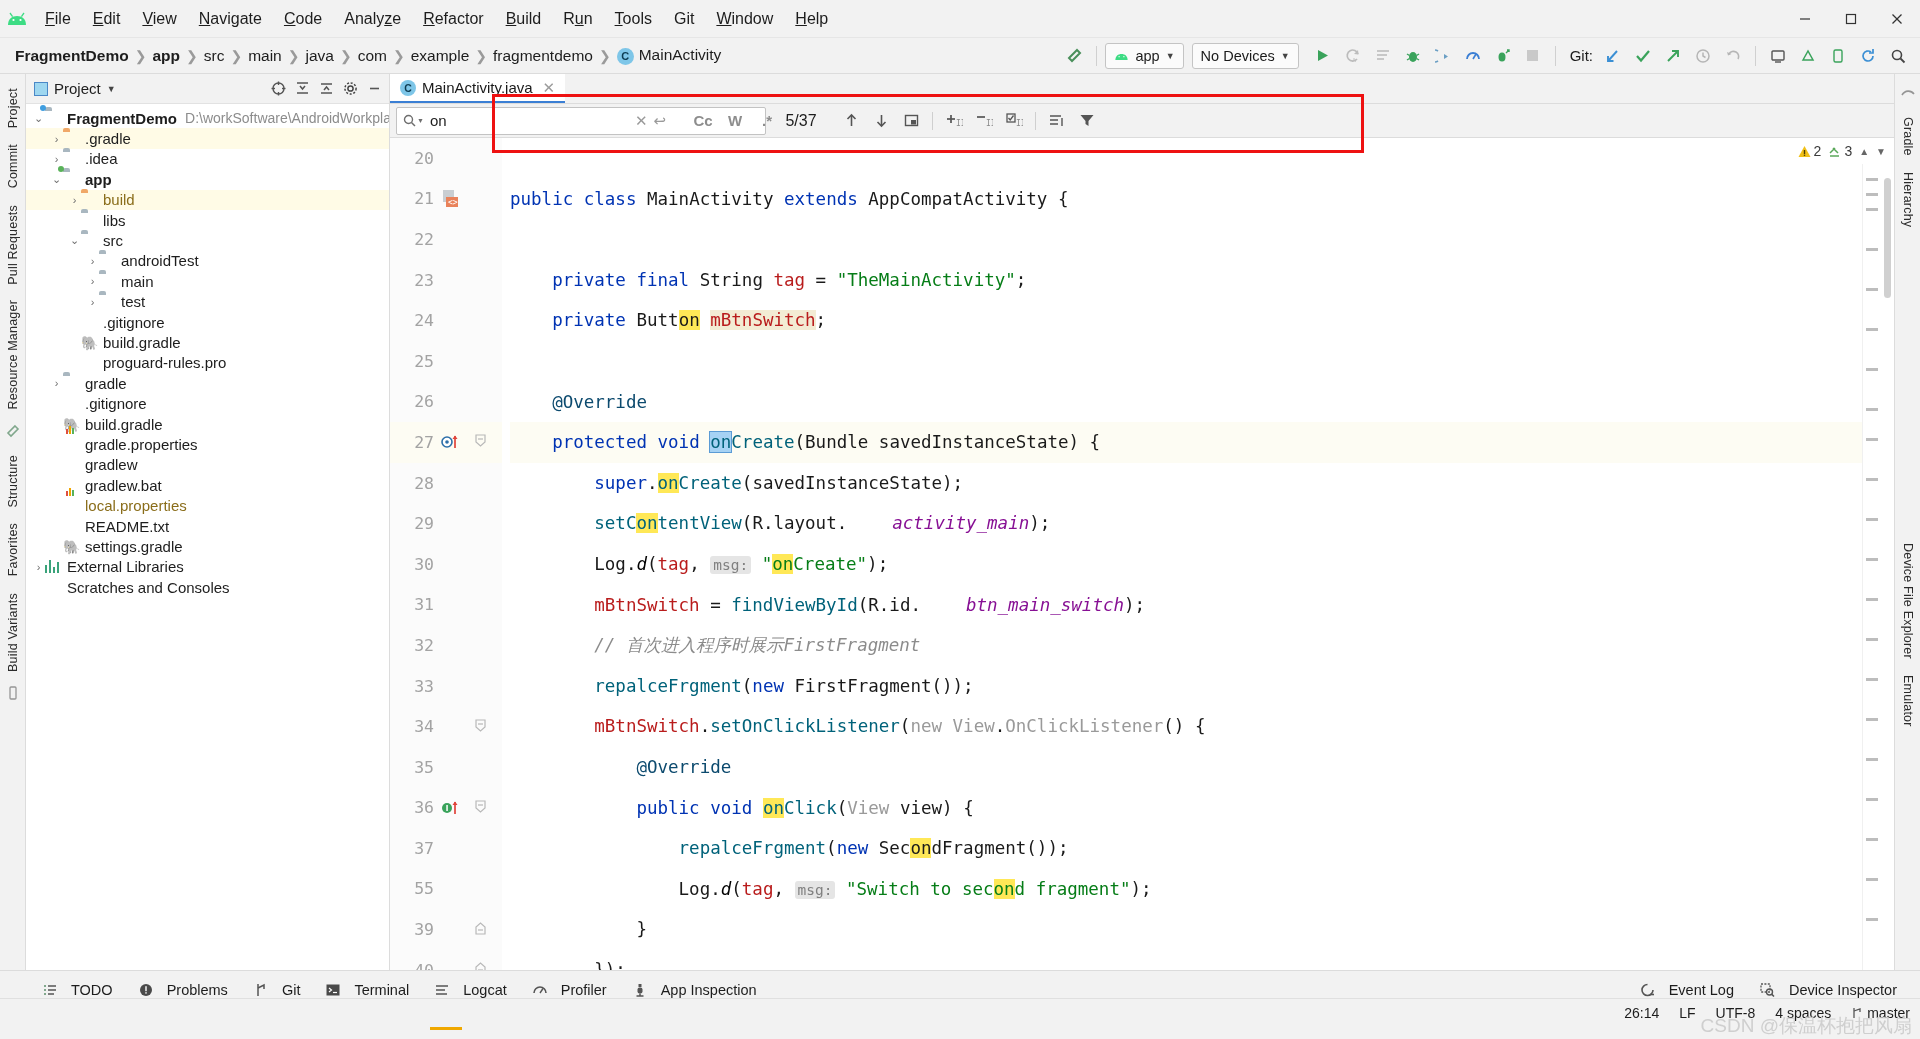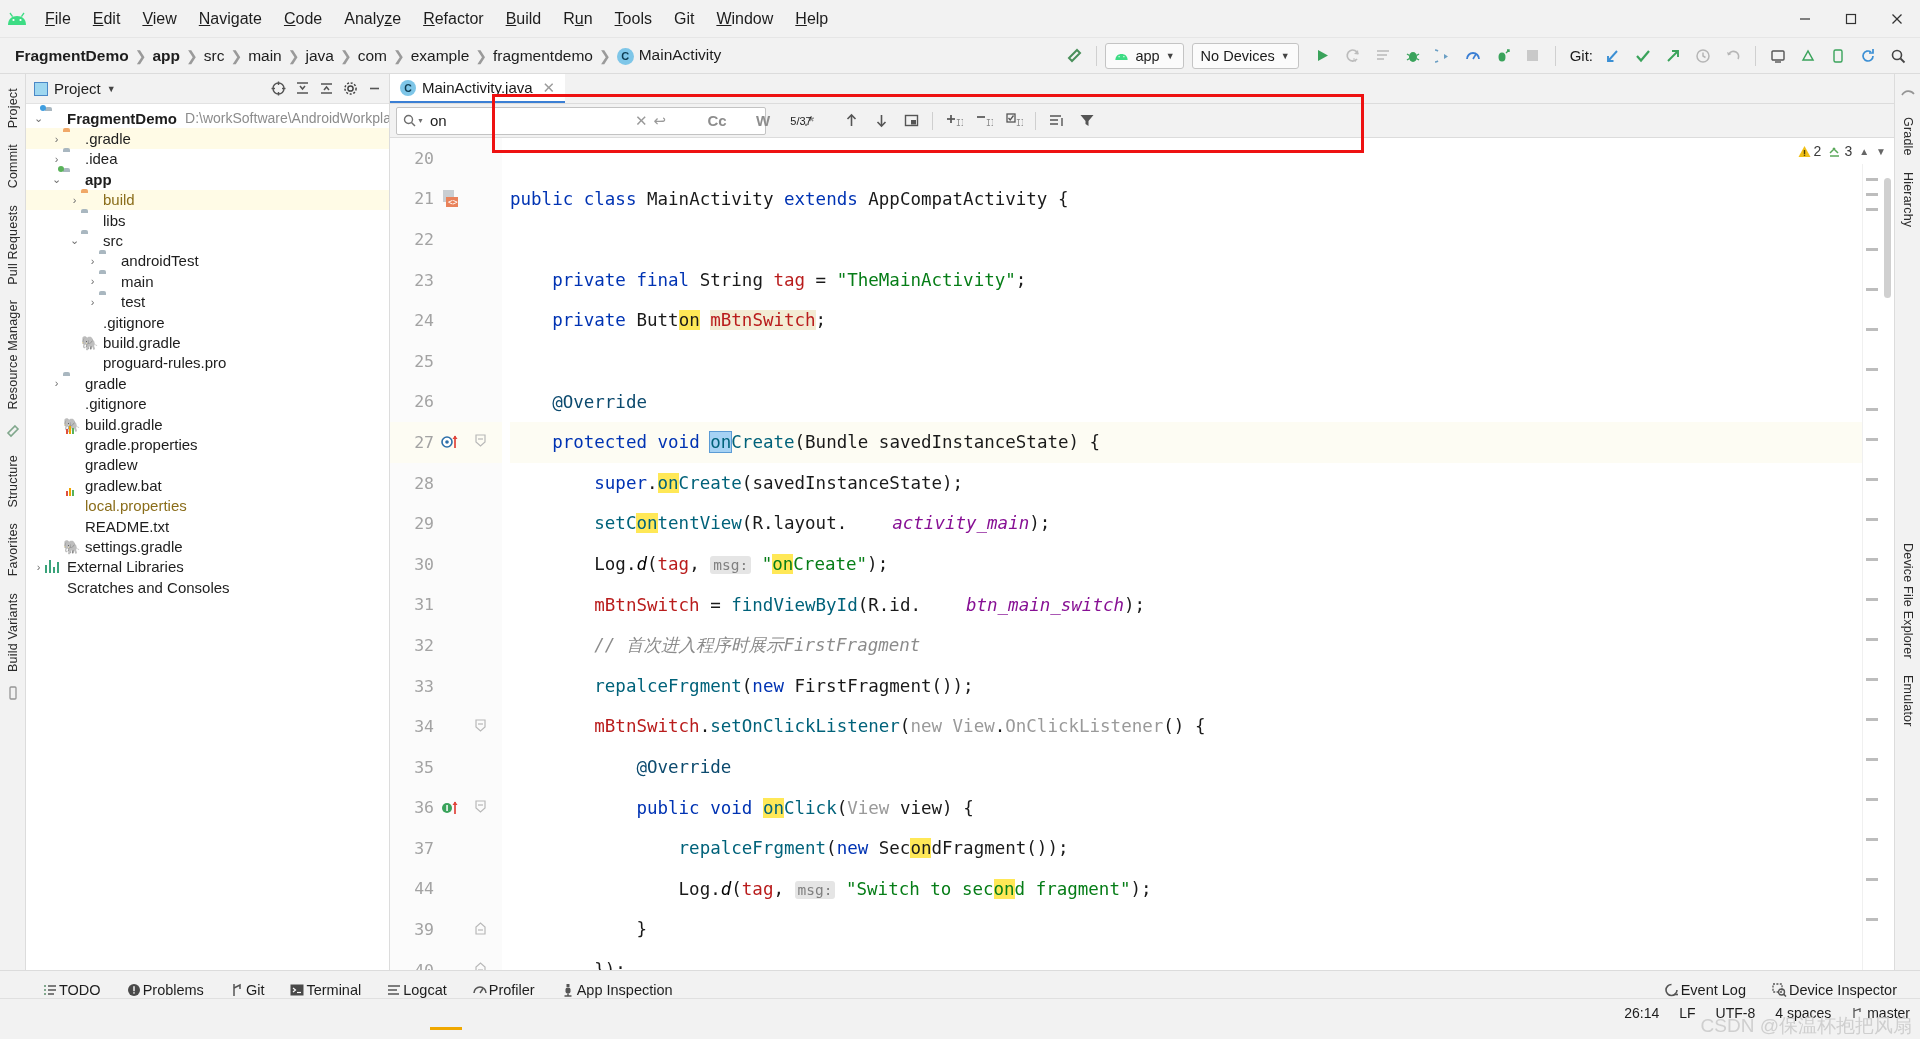--- a/index.html
+++ b/index.html
@@ -141,23 +141,23 @@
     display: flex; align-items: center; padding: 0 6px; gap: 6px; border-radius: 2px;
   }
   .find-input-box input {
     border: none; outline: none; font-family: "Liberation Sans", sans-serif; font-size: 15px;
     flex: 1; background: transparent; color: #1d1d1d;
   }
   .mag { color: #6e6e6e; font-size: 14px; display:flex; align-items:center; gap:1px;}
   .fb-icon { width: 26px; height: 26px; display:flex;align-items:center;justify-content:center;
              color:#9a9a9a; font-size:15px; border-radius:3px;}
   .fb-opt { min-width:26px; height:24px; padding: 0 4px; display:flex;align-items:center;justify-content:center;
-            color:#8d8d8d; font-size:15px; font-weight:600; border-radius:3px;margin-left:14px; }
+            color:#8d8d8d; font-size:15px; font-weight:600; border-radius:3px; }
   .fb-sep { width:1px;height:18px;background:#cfcfcf;margin:0 6px; }
-  .fb-count { font-size: 11px; color:#1d1d1d; padding: 0 14px; min-width: 70px; text-align:center;}
+  .fb-count { font-size: 16px; color:#1d1d1d; padding: 0 14px; min-width: 70px; text-align:center;}
   .fb-tool { width: 30px; height:26px; display:flex;align-items:center;justify-content:center; border-radius:3px;}
 
   
   .red-box {
     position: absolute; border: 3px solid #ee1111; pointer-events: none; z-index: 30;
     left: 492px; top: 94px; width: 872px; height: 59px;
   }
 
   
   .code-area { flex: 1; display: flex; min-height: 0; position: relative; overflow: hidden; }
@@ -203,21 +203,21 @@
     position:absolute; top:0; right:0; height: 26px; display:flex; align-items:center; gap:7px;
     padding: 0 8px; font-size: 14px; color:#3b3b3b; z-index: 6; background: #fff;
   }
   .warn-strip .w { display:flex; align-items:center; gap:3px; }
 
   
   .toolwin-bar {
     height: 28px; background: #f2f2f2; border-top: 1px solid #dcdcdc;
     display: flex; align-items: center; flex: none; padding-left: 30px; gap: 0;
   }
-  .tw { display: flex; align-items: center; gap: 2px; padding: 0 13px; height: 28px; font-size: 14.5px; color:#1d1d1d;margin-top:11px;}
+  .tw { display: flex; align-items: center; gap: 14px; padding: 0 13px; height: 28px; font-size: 14.5px; color:#1d1d1d;margin-top:11px;}
   .tw-right { margin-left: auto; display:flex; align-items:center; padding-right: 10px; }
 
   .statusbar {
     height: 26px; background: #f2f2f2; border-top: 1px solid #e0e0e0;
     display: flex; align-items: center; flex: none; font-size: 14px; color: #1d1d1d; padding: 14px 10px;
   }
   .status-right { margin-left: auto; display: flex; align-items: center; gap: 20px; position: relative;}
   .status-right .sitem { white-space: nowrap; }
   .watermark {
     position: absolute; right: 8px; bottom: 0px; font-size: 19px; color: #cfcfcf;
@@ -851,21 +851,21 @@
                   <path d="M1 1 L10 1 L10 8 L5.5 12 L1 8 Z" fill="none" stroke="#b8b8b8" stroke-width="1.2"></path>
                   <line x1="3" y1="5" x2="8" y2="5" stroke="#b8b8b8" stroke-width="1.2"></line>
                 </svg></span>
             </div>
             <div class="gline">
               <span class="gnum">37</span>
               <span class="gmark"></span>
               <span class="gfold"></span>
             </div>
             <div class="gline">
-              <span class="gnum">44</span>
+              <span class="gnum">55</span>
               <span class="gmark"></span>
               <span class="gfold"></span>
             </div>
             <div class="gline">
               <span class="gnum">39</span>
               <span class="gmark"></span>
               <span class="gfold"><svg width="11" height="13" viewBox="0 0 11 13">
                   <path d="M1 12 L10 12 L10 5 L5.5 1 L1 5 Z" fill="none" stroke="#b8b8b8" stroke-width="1.2"></path>
                   <line x1="3" y1="8" x2="8" y2="8" stroke="#b8b8b8" stroke-width="1.2"></line>
                 </svg></span>

